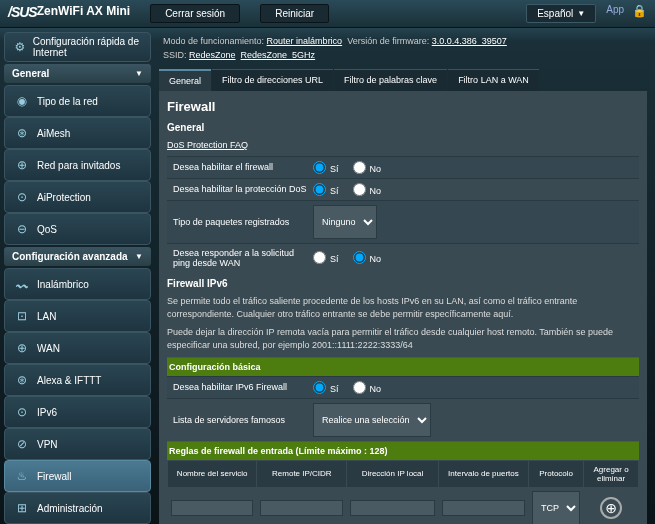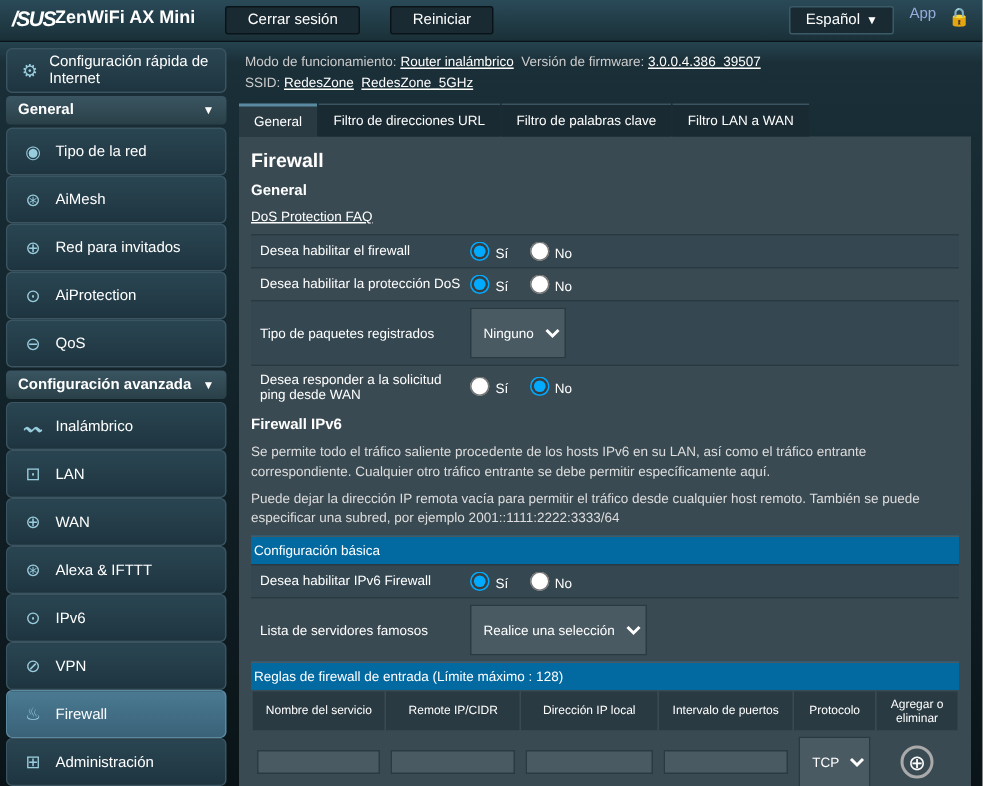--- a/index.html
+++ b/index.html
@@ -30,21 +30,21 @@
 .panel h2{font-size:10px;font-weight:bold;color:#fff;margin:6px 0}
 .panel p{font-size:9px;color:#ddd;line-height:1.5;margin-bottom:4px}
 .panel a.faq{color:#fff;text-decoration:underline;font-size:9px}
 .formrow{display:flex;align-items:center;border-top:1px solid #2a3a42;padding:4px 6px;background:#3a4a52;font-size:9px}
 .formrow:nth-child(odd){background:#354750}
 .formlabel{width:140px;color:#fff}
 .formctrl{flex:1;display:flex;align-items:center;gap:4px}
 .radio input{accent-color:#0af;margin-right:2px}
 .radio{display:flex;align-items:flex-end;gap:2px;margin-right:10px;font-size:9px}
 select{background:#4a5a62;color:#fff;border:1px solid #2a3a42;padding:10px 4px;font-size:9px}
-.secthdr{background:#0369a1;padding:4px 2px;font-weight:normal;font-size:9px;border-top:1px solid #4a5a62}
+.secthdr{background:#4d7c0f;padding:4px 2px;font-weight:bold;font-size:9px;border-top:1px solid #4a5a62}
 .ruletbl{width:100%;border-collapse:collapse;font-size:8px}
 .ruletbl th{background:#2a3a42;padding:4px 2px;font-weight:normal;border:1px solid #3a4a52;text-align:center}
 .ruletbl td{padding:3px;border:1px solid #3a4a52;text-align:center}
 .ruletbl input{width:100%;background:#4a5a62;border:1px solid #2a3a42;color:#fff;padding:2px;font-size:9px}
 .addbtn{width:22px;height:22px;border-radius:50%;border:2px solid #aaa;background:transparent;color:#fff;font-size:14px;cursor:pointer;display:inline-flex;align-items:center;justify-content:center}
 .nodata{text-align:center;padding:8px;color:#ffcc66;font-family:monospace;font-size:10px}
 .chev{font-size:8px}
 ::-webkit-scrollbar{width:6px}::-webkit-scrollbar-thumb{background:#4a5a62;border-radius:3px}
 </style>
 </head>

